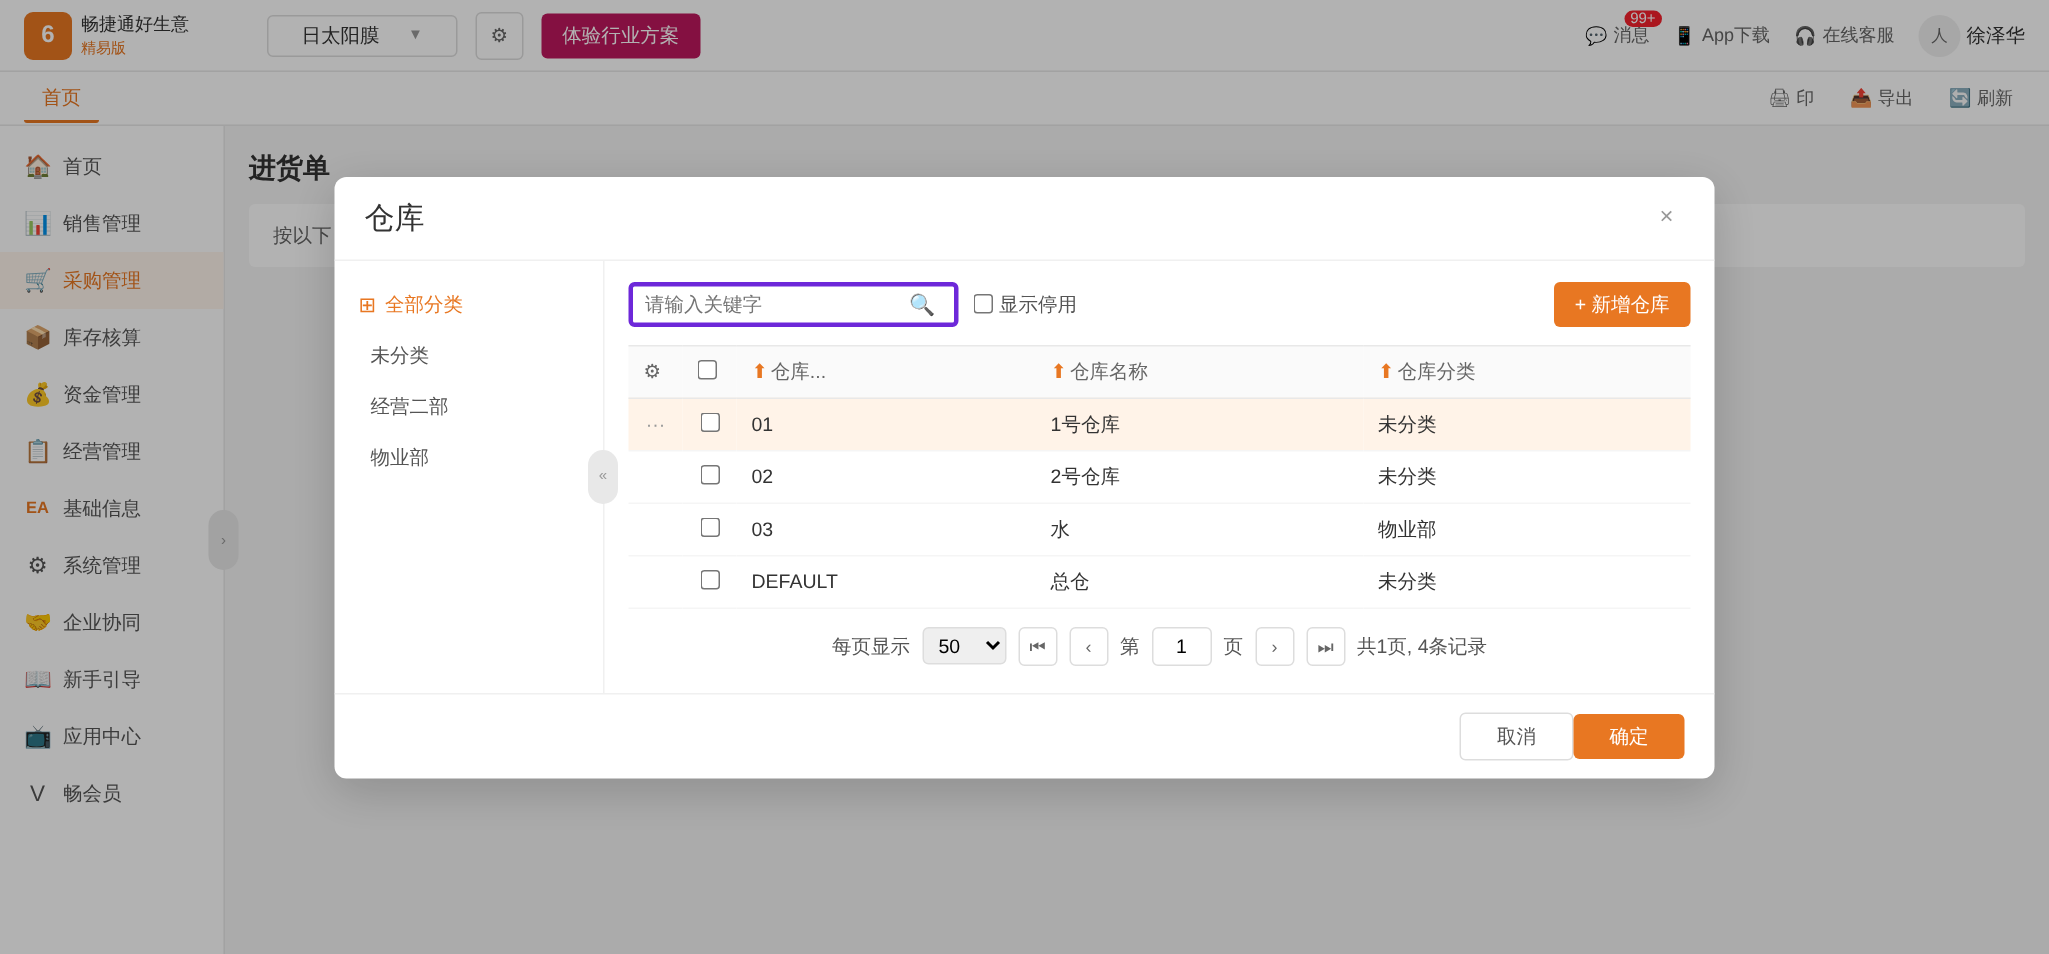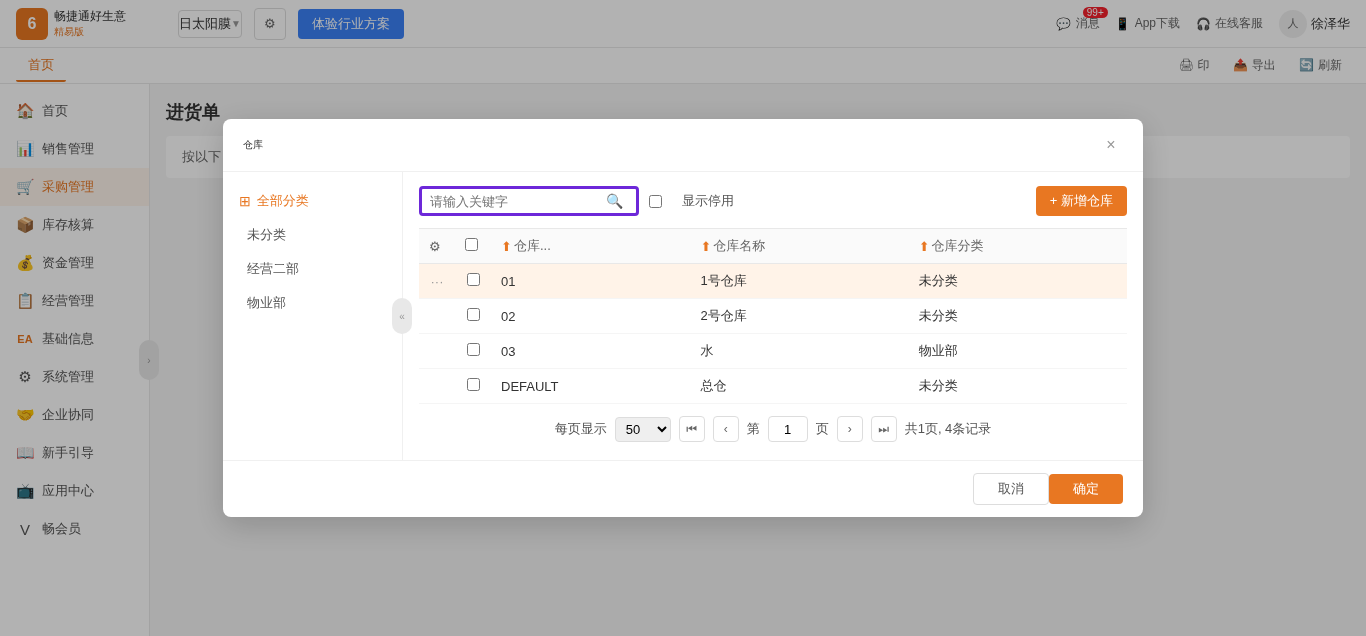--- a/index.html
+++ b/index.html
@@ -24,33 +24,33 @@
       width: 150px;
     }
     .logo-icon {
       width: 32px; height: 32px;
       background: #e87722;
       border-radius: 6px;
       display: flex; align-items: center; justify-content: center;
       color: white; font-weight: bold; font-size: 16px;
     }
     .store-selector {
-      display: flex; align-items: center; gap: 0;
-      padding: 4px 0; border: 1px solid #ddd; border-radius: 4px;
+      display: flex; align-items: center; gap: 19px;
+      padding: 4px 22px; border: 1px solid #ddd; border-radius: 4px;
       cursor: pointer; font-size: 13px; background: #fff;
     }
     .store-selector .arrow { color: #999; font-size: 10px; }
     .gear-btn {
       width: 32px; height: 32px;
       border: 1px solid #ddd; border-radius: 4px;
       display: flex; align-items: center; justify-content: center;
       cursor: pointer; background: #fff; color: #666;
     }
     .industry-btn {
-      background: #3b82f6; color: white;
+      background: #be185d; color: white;
       border: none; border-radius: 4px;
       padding: 6px 14px; cursor: pointer; font-size: 13px;
     }
     .header-right {
       margin-left: auto;
       display: flex; align-items: center; gap: 16px;
     }
     .header-icon-item {
       display: flex; align-items: center; gap: 4px;
       color: #666; font-size: 12px; cursor: pointer; position: relative;
@@ -166,21 +166,21 @@
       max-height: 580px;
       box-shadow: 0 8px 32px rgba(0,0,0,0.18);
       display: flex; flex-direction: column;
       overflow: hidden;
     }
     .modal-header {
       display: flex; align-items: center; justify-content: space-between;
       padding: 14px 20px;
       border-bottom: 1px solid #f0f0f0;
     }
-    .modal-title { font-size: 10px; font-weight: 500; }
+    .modal-title { font-size: 20px; font-weight: 500; }
     .modal-close {
       cursor: pointer; color: #999; font-size: 16px; width: 24px; height: 24px;
       display: flex; align-items: center; justify-content: center;
       border-radius: 50%;
     }
     .modal-body {
       display: flex; flex: 1; overflow: hidden;
     }
 
     
@@ -227,21 +227,21 @@
       display: flex; align-items: center;
       border: 3px solid #6d28d9; border-radius: 4px;
       padding: 4px 8px; gap: 6px; flex: 0 0 220px;
       background: #fff;
     }
     .search-box input {
       border: none; outline: none; font-size: 13px; color: #999; width: 170px;
     }
     .search-icon { color: #e87722; font-size: 14px; }
     .checkbox-label {
-      display: flex; align-items: center; gap: 20px;
+      display: flex; align-items: center; gap: 4px;
       font-size: 13px; color: #555; cursor: pointer;
     }
     .new-btn {
       margin-left: auto;
       background: #e87722; color: #fff;
       border: none; border-radius: 4px;
       padding: 6px 14px; cursor: pointer; font-size: 13px;
       display: flex; align-items: center; gap: 4px;
     }
 

